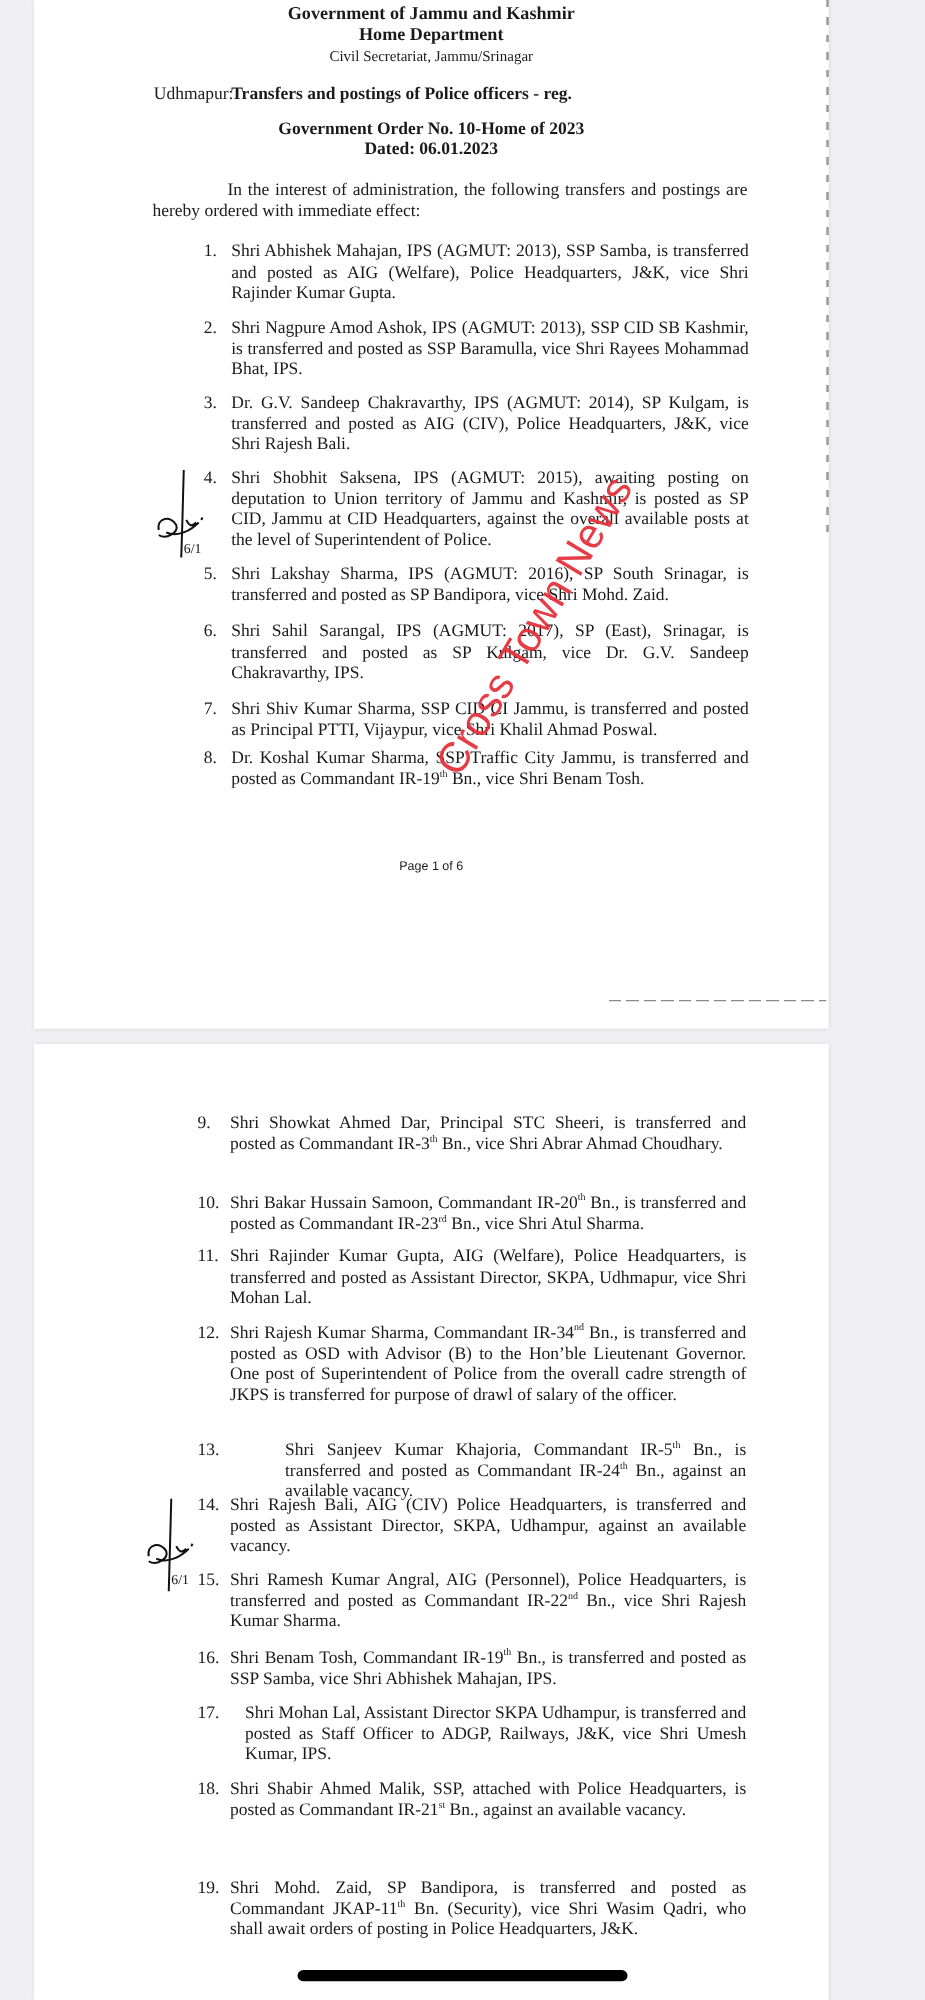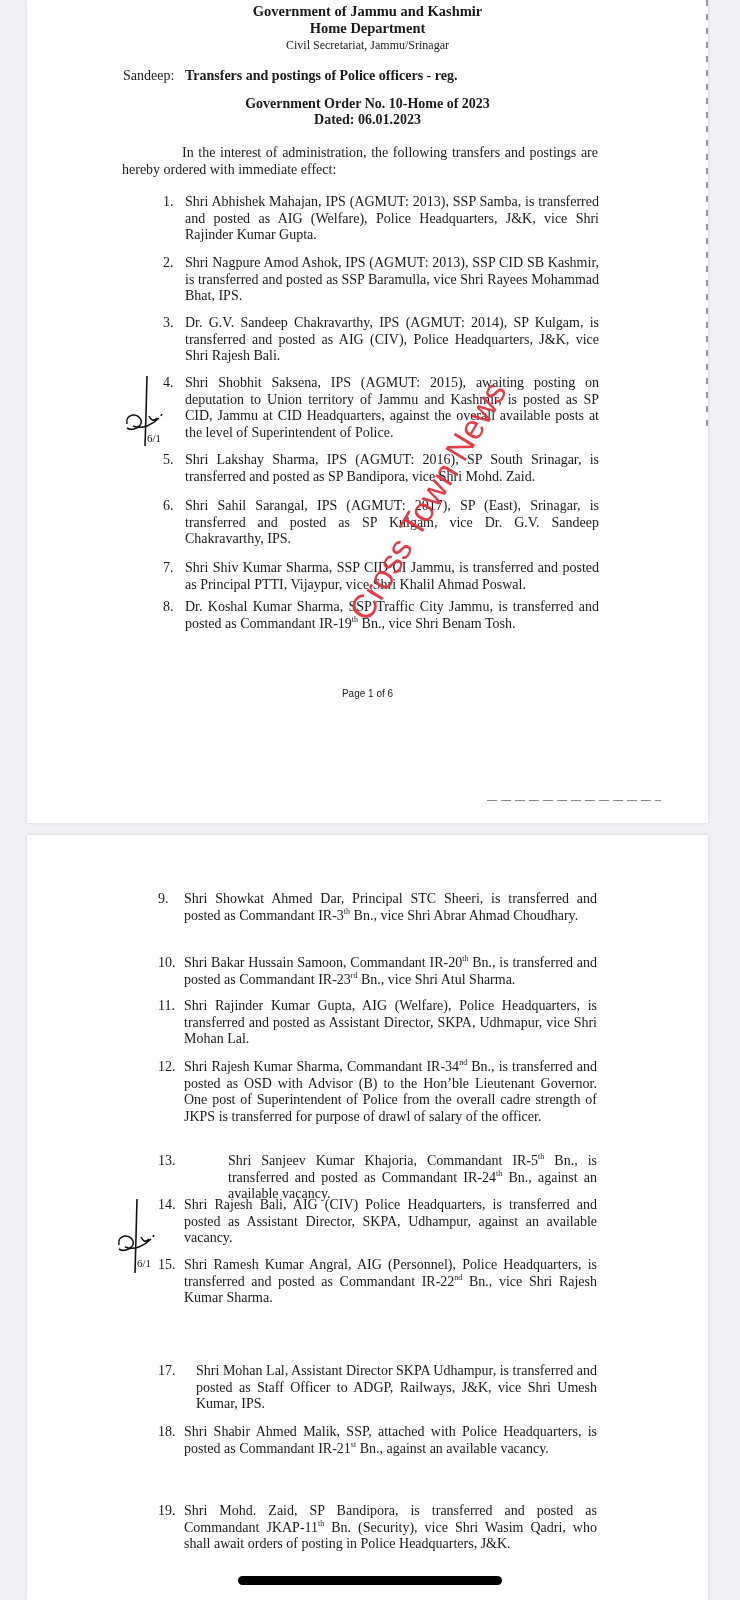--- a/index.html
+++ b/index.html
@@ -5,21 +5,20 @@
   html, body { margin: 0; padding: 0; }
   body {
     width: 740px; height: 1600px; overflow: hidden; position: relative;
     background: #efeff4;
     font-family: "Liberation Serif", "DejaVu Serif", serif;
     color: #1a1a1a;
   }
   .page {
     position: absolute; left: 27px; width: 636px; background: #ffffff;
     box-shadow: 0 0 3px rgba(0,0,0,0.12);
-    padding-left: 45px;
   }
   #page1 { top: 0; height: 823px; }
   #page2 { top: 835px; height: 765px; }
   .hdr { position: absolute; left: 0; width: 100%; text-align: center; }
   .hdr.b { font-weight: bold; font-size: 14.5px; }
   .hdr.s { font-size: 12px; }
   .subject { position: absolute; left: 96px; top: 68px; font-size: 14px; white-space: nowrap; }
   .subject .lbl { display: inline-block; width: 62px; }
   .subject .txt { font-weight: bold; }
   .order { position: absolute; left: 0; width: 100%; text-align: center; font-weight: bold; font-size: 14px; line-height: 16px; }
@@ -55,21 +54,21 @@
 </style>
 </head>
 <body>
 
 <div class="page" id="page1">
   <div class="hdr b" style="top:3px;">Government of Jammu and Kashmir</div>
   <div class="hdr b" style="top:20px;">Home Department</div>
   <div class="hdr s" style="top:38px;">Civil Secretariat, Jammu/Srinagar</div>
 
   <div class="subject">
-    <span class="lbl">Sandeep:</span><span class="txt">Transfers and postings of Police officers - reg.</span>
+    <span class="lbl">Udhmapur:</span><span class="txt">Transfers and postings of Police officers - reg.</span>
   </div>
 
   <div class="order" style="top:96px;">Government Order No. 10-Home of 2023</div>
   <div class="order" style="top:112px;text-align:center;">Dated: 06.01.2023</div>
 
   <div class="para" style="top:145px;">In the interest of administration, the following transfers and postings are hereby ordered with immediate effect:</div>
 
   <div class="item" style="top:194px;">
     <span class="num">1.</span>
     <span class="body">Shri Abhishek Mahajan, IPS (AGMUT: 2013), SSP Samba, is transferred and posted as AIG (Welfare), Police Headquarters, J&amp;K, vice Shri Rajinder Kumar Gupta.</span>
@@ -139,20 +138,24 @@
     <span class="body"><span>Shri Sanjeev Kumar Khajoria, Commandant IR-5</span><sup>th</sup><span> Bn., is transferred and posted as Commandant IR-24</span><sup>th</sup><span> Bn., against an available vacancy.</span></span>
   </div>
   <div class="item" style="top:362px;">
     <span class="num">14.</span>
     <span class="body">Shri Rajesh Bali, AIG (CIV) Police Headquarters, is transferred and posted as Assistant Director, SKPA, Udhampur, against an available vacancy.</span>
   </div>
   <div class="item" style="top:422px;">
     <span class="num">15.</span>
     <span class="body"><span>Shri Ramesh Kumar Angral, AIG (Personnel), Police Headquarters, is transferred and posted as Commandant IR-22</span><sup>nd</sup><span> Bn., vice Shri Rajesh Kumar Sharma.</span></span>
   </div>
+  <div class="item" style="top:484px;">
+    <span class="num">16.</span>
+    <span class="body"><span>Shri Benam Tosh, Commandant IR-19</span><sup>th</sup><span> Bn., is transferred and posted as SSP Samba, vice Shri Abhishek Mahajan, IPS.</span></span>
+  </div>
   <div class="item" style="top:528px;gap:12px;">
     <span class="num">17.</span>
     <span class="body">Shri Mohan Lal, Assistant Director SKPA Udhampur, is transferred and posted as Staff Officer to ADGP, Railways, J&amp;K, vice Shri Umesh Kumar, IPS.</span>
   </div>
   <div class="item" style="top:589px;">
     <span class="num">18.</span>
     <span class="body"><span>Shri Shabir Ahmed Malik, SSP, attached with Police Headquarters, is posted as Commandant IR-21</span><sup>st</sup><span> Bn., against an available vacancy.</span></span>
   </div>
   <div class="item" style="top:668px;">
     <span class="num">19.</span>

